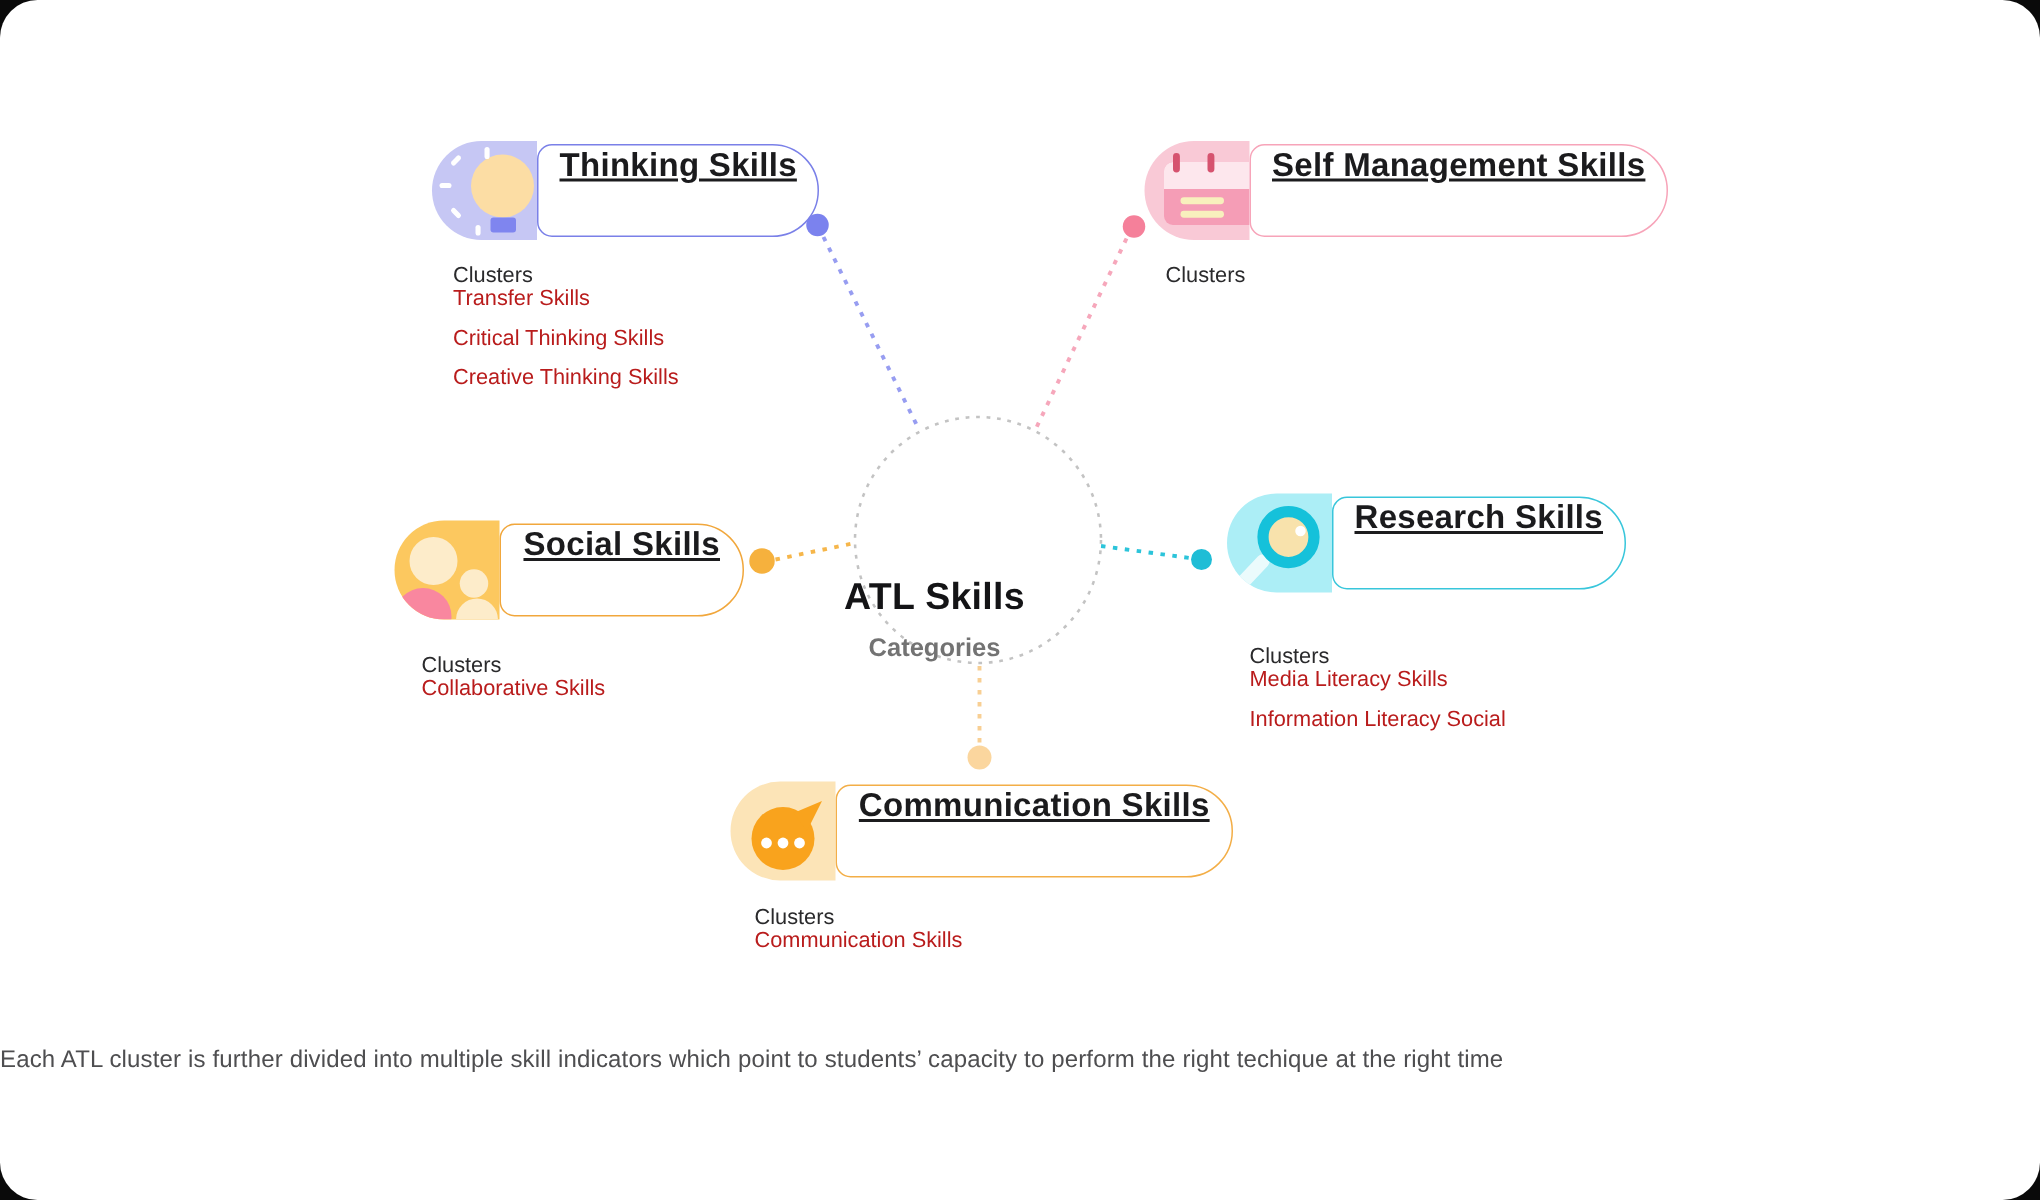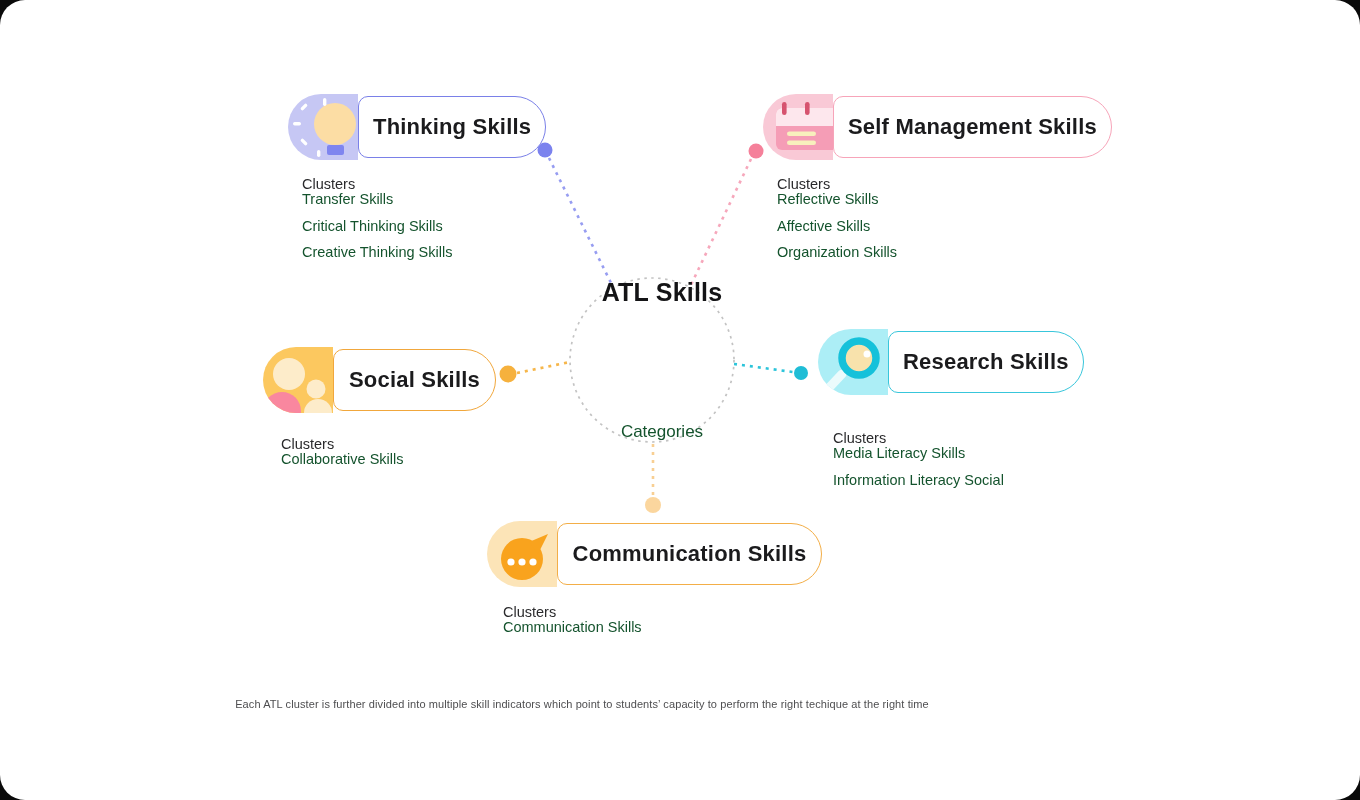--- a/index.html
+++ b/index.html
@@ -11,45 +11,45 @@
   }
   .overlay{position:absolute;left:0;top:0;width:1360px;height:800px;pointer-events:none;}
 
   .pill{position:absolute;display:flex;align-items:center;height:66px;}
   .cap{
     position:relative;width:70px;height:66px;flex:0 0 70px;
     border-radius:33px 0 0 33px;overflow:hidden;
   }
   .cap svg{position:absolute;left:0;top:0;}
   .titlebox{
-    display:flex;align-items:center;justify-content:center;
+    display:flex;align-items:flex-start;justify-content:center;
     height:62px;flex:1 1 auto;background:#fff;
     border:1.8px solid;border-radius:10px 31px 31px 10px;
-    padding:0 14px;white-space:nowrap;
+    padding:0 14px;white-space:nowrap;text-decoration:underline;
   }
   .pill-title{font-size:22px;font-weight:600;letter-spacing:0.2px;color:#1b1b1d;}
 
   .clusters{position:absolute;display:flex;align-items:stretch;flex-direction:column;}
   .clusters-label{font-size:14.5px;color:#2a2a2c;line-height:15px;padding-top:1px;}
   .cluster-divider{width:2px;margin:0 11px;border-radius:1px;align-self:stretch;}
   .cluster-list{list-style:none;margin:0;padding:0;}
-  .cluster-list li{font-size:14.5px;line-height:15px;color:#14532d;margin-bottom:11.5px;}
+  .cluster-list li{font-size:14.5px;line-height:15px;color:#b91c1c;margin-bottom:11.5px;}
   .cluster-list li:last-child{margin-bottom:0;}
 
   .center-label{
-    position:absolute;left:580px;top:278px;width:164px;height:164px;
-    display:flex;flex-direction:column;align-items:center;justify-content:space-between;
+    position:absolute;left:541px;top:278px;width:164px;height:164px;
+    display:flex;flex-direction:column;align-items:center;justify-content:flex-end;
     text-align:center;
   }
   .center-title{font-size:25px;font-weight:700;color:#141416;letter-spacing:0.2px;}
-  .center-subtitle{font-size:17px;color:#14532d;margin-top:9px;}
+  .center-subtitle{font-size:17px;color:#737373;margin-top:9px;font-weight:bold;}
 
   .caption{
-    position:absolute;left:0;top:698px;width:1164px;text-align:center;
-    font-size:11px;color:#4e4e50;letter-spacing:0.1px;
+    position:absolute;left:0;top:698px;width:1164px;text-align:left;
+    font-size:16px;color:#4e4e50;letter-spacing:0.1px;
   }
 
   
   .pill-thinking{left:288px;top:94px;width:247px;}
   .pill-selfmgmt{left:763px;top:94px;width:335px;}
   .pill-social{left:263px;top:347px;width:233px;}
   .pill-research{left:818px;top:329px;width:248px;}
   .pill-comm{left:487px;top:521px;width:335px;}
 
   .clusters-thinking{left:302px;top:176px;}
@@ -126,25 +126,20 @@
         <rect x="24" y="46.5" width="29" height="4.6" rx="2.3" fill="#f8f0bd"></rect>
       </svg>
     </div>
     <div class="titlebox" style="border-color: rgb(247, 164, 185);">
       <span class="pill-title">Self Management Skills</span>
     </div>
   </div>
   <div class="clusters clusters-selfmgmt">
     <span class="clusters-label">Clusters</span>
     <span class="cluster-divider" style="background-color: rgb(246, 172, 192);"></span>
-    <ul class="cluster-list">
-      <li>Reflective Skills</li>
-      <li>Affective Skills</li>
-      <li>Organization Skills</li>
-    </ul>
   </div>
 
   <div class="pill pill-social">
     <div class="cap" style="background-color: rgb(252, 200, 95);">
       <svg width="70" height="66" viewBox="0 0 70 66">
         <circle cx="26" cy="27" r="16" fill="#fdecca"></circle>
         <circle cx="53" cy="42" r="9.5" fill="#fdecca"></circle>
         <circle cx="19" cy="64" r="19" fill="#f9879f"></circle>
         <circle cx="55" cy="66" r="14" fill="#fdecca"></circle>
       </svg>

